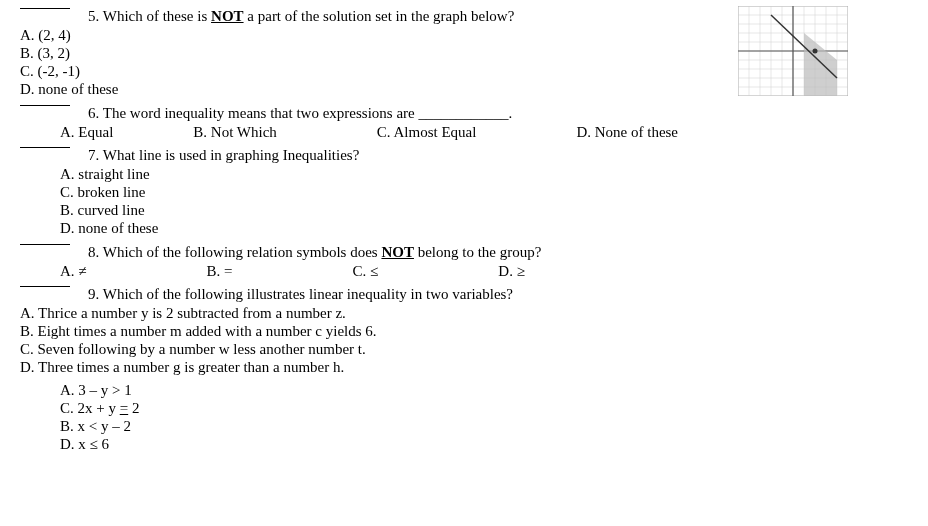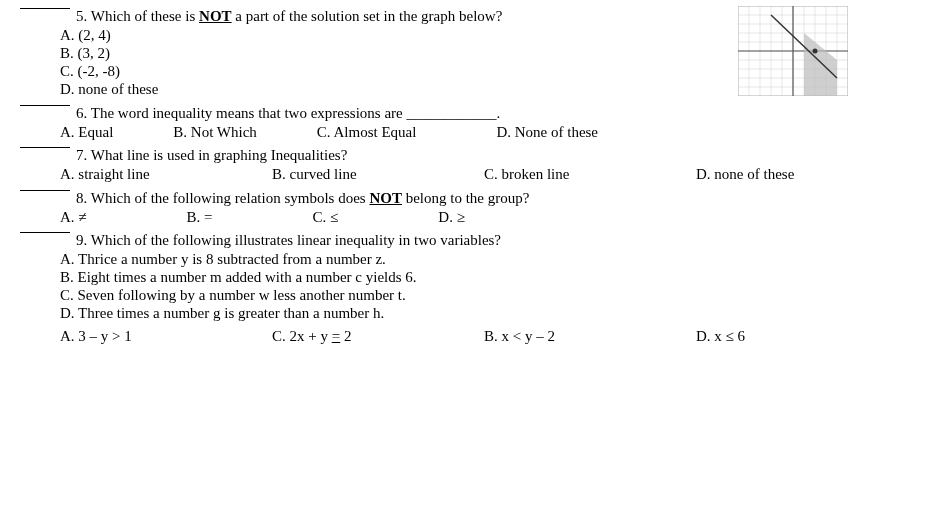--- a/index.html
+++ b/index.html
@@ -16,52 +16,52 @@
       min-height: 526px;
       padding: 8px 20px;
     }
     .question-block {
       margin-bottom: 6px;
       position: relative;
     }
     .question-line {
       display: flex;
       align-items: flex-start;
-      gap: 4px;
+      gap: 16px;
     }
     .blank-line {
       display: inline-block;
       width: 50px;
       border-bottom: 1px solid #000;
       margin-right: 2px;
       vertical-align: bottom;
     }
     .question-text {
       flex: 1;
     }
     .options-row {
       display: flex;
       flex-wrap: nowrap;
       margin-left: 40px;
       margin-top: 2px;
+      gap: 20px;
     }
     .options-row .option {
       white-space: nowrap;
     }
     .options-col {
-      margin-left: 40px;
       margin-top: 2px;
     }
     .options-col .option {
       display: block;
       margin-bottom: 1px;
     }
     .options-grid-2col {
       display: grid;
-      grid-template-columns: 1fr 1fr 1fr 1fr;
+      grid-template-columns: 1fr;
       margin-left: 40px;
       margin-top: 2px;
     }
     .options-grid-2col .option {
       margin-bottom: 1px;
     }
     .q5-wrapper {
       display: flex;
       align-items: flex-start;
     }
@@ -82,21 +82,21 @@
 <div class="question-block">
   <div class="q5-wrapper">
     <div class="q5-left">
       <div class="question-line">
         <span class="blank-line"></span>
         <span class="question-text">5. Which of these is <span style="text-decoration:underline;font-weight:bold;">NOT</span> a part of the solution set in the graph below?</span>
       </div>
       <div class="options-col">
         <span class="option">A. (2, 4)</span>
         <span class="option">B. (3, 2)</span>
-        <span class="option">C. (-2, -8)</span>
+        <span class="option">C. (-2, -1)</span>
         <span class="option">D. none of these</span>
       </div>
     </div>
 
     <svg class="q5-graph" viewBox="0 0 110 90" xmlns="http://www.w3.org/2000/svg">
 
       <rect x="0" y="0" width="110" height="90" fill="white" stroke="#aaa" stroke-width="1"></rect>
 
       <line x1="11" y1="0" x2="11" y2="90" stroke="#ccc" stroke-width="0.5"></line>
       <line x1="22" y1="0" x2="22" y2="90" stroke="#ccc" stroke-width="0.5"></line>
@@ -131,34 +131,34 @@
 </div>
 
 <div class="question-block">
   <div class="question-line">
     <span class="blank-line"></span>
     <span class="question-text">6. The word inequality means that two expressions are ____________.</span>
   </div>
   <div class="options-row">
     <span class="option">A. Equal</span>
     <span class="option" style="margin-left:60px;">B. Not Which</span>
-    <span class="option" style="margin-left:60px;">C. Almost Equal</span>
+    <span class="option" style="margin-left:80px;">C. Almost Equal</span>
     <span class="option" style="margin-left:80px;">D. None of these</span>
   </div>
 </div>
 
 <div class="question-block">
   <div class="question-line">
     <span class="blank-line"></span>
     <span class="question-text">7. What line is used in graphing Inequalities?</span>
   </div>
   <div class="options-grid-2col">
     <span class="option">A. straight line</span>
+    <span class="option">C. broken line</span>
     <span class="option">B. curved line</span>
-    <span class="option">C. broken line</span>
     <span class="option">D. none of these</span>
   </div>
 </div>
 
 <div class="question-block">
   <div class="question-line">
     <span class="blank-line"></span>
     <span class="question-text">8. Which of the following relation symbols does <span style="text-decoration:underline;font-weight:bold;">NOT</span> belong to the group?</span>
   </div>
   <div class="options-row">
@@ -168,21 +168,21 @@
     <span class="option" style="margin-left:100px;">D. ≥</span>
   </div>
 </div>
 
 <div class="question-block">
   <div class="question-line">
     <span class="blank-line"></span>
     <span class="question-text">9. Which of the following illustrates linear inequality in two variables?</span>
   </div>
   <div class="options-col">
-    <span class="option">A. Thrice a number y is 8 subtracted from a number z.</span>
+    <span class="option">A. Thrice a number y is 2 subtracted from a number z.</span>
     <span class="option">B. Eight times a number m added with a number c yields 6.</span>
     <span class="option">C. Seven following by a number w less another number t.</span>
     <span class="option">D. Three times a number g is greater than a number h.</span>
   </div>
 </div>
 
 <div class="question-block">
   <div class="options-grid-2col">
     <span class="option">A. 3 – y &gt; 1</span>
     <span class="option">C. 2x + y <span style="text-decoration:underline;">=</span> 2</span>

